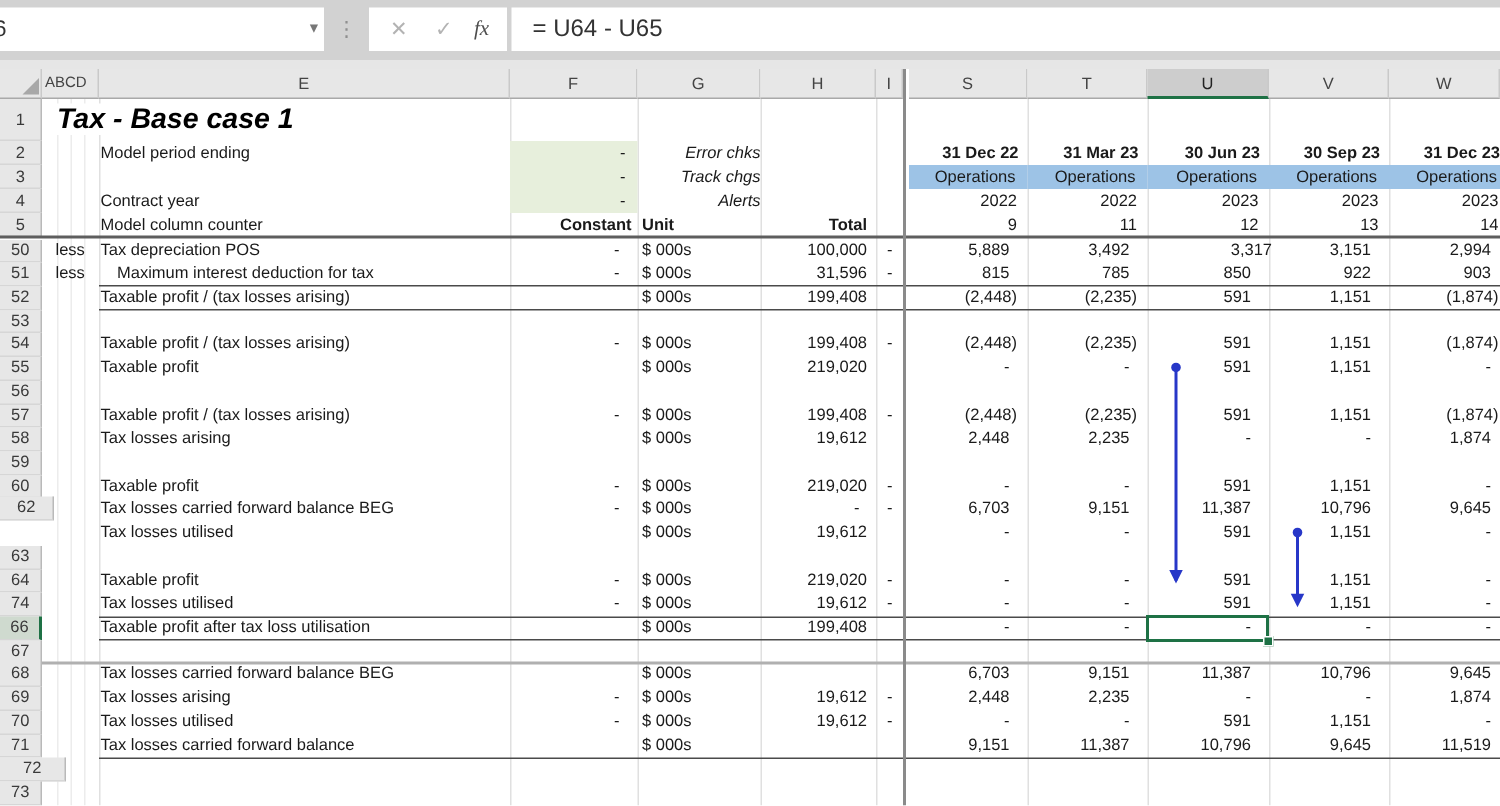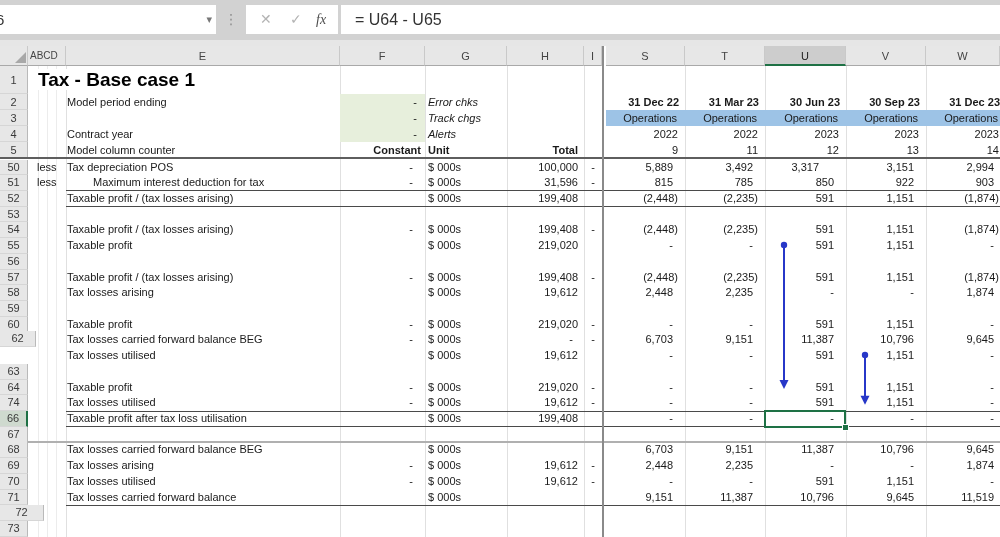--- a/index.html
+++ b/index.html
@@ -16,21 +16,21 @@
   .fx-box span{position:absolute;top:0;line-height:29px;font-size:14px;}
   .tbx{left:14px;color:#b3b3b3;}
   .tbc{left:44px;color:#b3b3b3;}
   .tbf{left:70px;color:#4d4d4d;font-style:italic;font-family:"Liberation Serif",serif;font-size:15px;}
   .formulabox{position:absolute;left:341px;top:5px;width:659px;height:29px;background:#fff;}
   .formulabox span{position:absolute;left:14px;top:0;line-height:29px;font-size:16px;color:#333;}
   
   .cell{position:absolute;font-size:11px;color:#1a1a1a;white-space:nowrap;}
   .num{text-align:right;}
   .b{font-weight:bold;}
-  .i{font-style:italic;}
+  .i{font-style:italic;text-align:right;}
   .pad12{padding-right:12px;box-sizing:border-box;}
   .pad11{padding-right:11px;box-sizing:border-box;}
   .pad8{padding-right:8px;box-sizing:border-box;}
   .pad7{padding-right:7px;box-sizing:border-box;}
   .pad6{padding-right:6px;box-sizing:border-box;}
   .pad4{padding-right:4px;box-sizing:border-box;}
   .padl3{padding-left:3px;box-sizing:border-box;}
   .vline{position:absolute;width:1px;background:#E0E0E0;}
   .vline.soft{background:#ECECEC;}
   .colhdr{position:absolute;background:#E7E7E7;color:#444;font-size:11px;text-align:center;
@@ -122,21 +122,21 @@
       <div class="cell rowhdr" style="left: 0px; top: 379.58px; width: 28px; height: 15.72px; line-height: 15.72px;">64</div>
       <div class="cell rowhdr" style="left: 0px; top: 395.3px; width: 28px; height: 15.72px; line-height: 15.72px;">74</div>
       <div class="cell rowhdr sel" style="left: 0px; top: 411.02px; width: 28px; height: 15.72px; line-height: 15.72px;">66</div>
       <div class="cell rowhdr" style="left: 0px; top: 426.74px; width: 28px; height: 33px; line-height: 15.72px;">67</div>
       <div class="cell rowhdr" style="left: 0px; top: 442.46px; width: 28px; height: 15.72px; line-height: 15.72px;">68</div>
       <div class="cell rowhdr" style="left: 0px; top: 458.18px; width: 28px; height: 15.72px; line-height: 15.72px;">69</div>
       <div class="cell rowhdr" style="left: 0px; top: 473.9px; width: 28px; height: 15.72px; line-height: 15.72px;">70</div>
       <div class="cell rowhdr" style="left: 0px; top: 489.62px; width: 28px; height: 15.72px; line-height: 15.72px;">71</div>
       <div class="cell rowhdr" style="left: 0px; top: 505.34px; width: 44px; height: 15.72px; line-height: 15.72px;">72</div>
       <div class="cell rowhdr" style="left: 0px; top: 521.06px; width: 28px; height: 15.72px; line-height: 15.72px;">73</div>
-      <div class="cell titlecell" style="left: 38px; top: 66px; width: 560px; height: 28px; line-height: 28px;"><span>Tax - Base case 1</span></div>
+      <div class="cell titlecell" style="left: 38px; top: 66px; width: 560px; height: 28px; line-height: 28px; font-style: italic;"><span>Tax - Base case 1</span></div>
       <div class="cell " style="left: 67px; top: 94px; width: 272px; height: 16px; line-height: 16px;">Model period ending</div>
       <div class="cell num pad8" style="left: 340px; top: 94px; width: 85px; height: 16px; line-height: 16px; background: rgb(231, 239, 220);">-</div>
       <div class="cell padl3 i" style="left: 425px; top: 94px; width: 82px; height: 16px; line-height: 16px;">Error chks</div>
       <div class="cell num b pad6" style="left: 606px; top: 94px; width: 79px; height: 16px; line-height: 16px;">31 Dec 22</div>
       <div class="cell num b pad6" style="left: 685px; top: 94px; width: 80px; height: 16px; line-height: 16px;">31 Mar 23</div>
       <div class="cell num b pad6" style="left: 765px; top: 94px; width: 81px; height: 16px; line-height: 16px;">30 Jun 23</div>
       <div class="cell num b pad6" style="left: 846px; top: 94px; width: 80px; height: 16px; line-height: 16px;">30 Sep 23</div>
       <div class="cell num b pad6" style="left: 926px; top: 94px; width: 80px; height: 16px; line-height: 16px;">31 Dec 23</div>
       <div class="cell num pad8" style="left: 340px; top: 110px; width: 85px; height: 16px; line-height: 16px; background: rgb(231, 239, 220);">-</div>
       <div class="cell padl3 i" style="left: 425px; top: 110px; width: 82px; height: 16px; line-height: 16px;">Track chgs</div>
@@ -163,25 +163,25 @@
       <div class="cell num pad7" style="left: 846px; top: 142px; width: 80px; height: 16px; line-height: 16px;">13</div>
       <div class="cell num pad7" style="left: 926px; top: 142px; width: 80px; height: 16px; line-height: 16px;">14</div>
       <div class="cell " style="left: 37px; top: 159.5px; width: 28px; height: 15.72px; line-height: 15.72px;">less</div>
       <div class="cell " style="left: 67px; top: 159.5px; width: 272px; height: 15.72px; line-height: 15.72px;">Tax depreciation POS</div>
       <div class="cell num pad12" style="left: 340px; top: 159.5px; width: 85px; height: 15.72px; line-height: 15.72px;">-</div>
       <div class="cell padl3" style="left: 425px; top: 159.5px; width: 82px; height: 15.72px; line-height: 15.72px;">$ 000s</div>
       <div class="cell num pad6" style="left: 507px; top: 159.5px; width: 77px; height: 15.72px; line-height: 15.72px;">100,000</div>
       <div class="cell num pad7" style="left: 584px; top: 159.5px; width: 18px; height: 15.72px; line-height: 15.72px;">-</div>
       <div class="cell num pad12" style="left: 606px; top: 159.5px; width: 79px; height: 15.72px; line-height: 15.72px;">5,889</div>
       <div class="cell num pad12" style="left: 685px; top: 159.5px; width: 80px; height: 15.72px; line-height: 15.72px;">3,492</div>
-      <div class="cell num pad12" style="left: 750px; top: 159.5px; width: 81px; height: 15.72px; line-height: 15.72px;">3,317</div>
+      <div class="cell num pad12" style="left: 779px; top: 159.5px; width: 81px; height: 15.72px; line-height: 15.72px;">3,317</div>
       <div class="cell num pad12" style="left: 846px; top: 159.5px; width: 80px; height: 15.72px; line-height: 15.72px;">3,151</div>
       <div class="cell num pad12" style="left: 926px; top: 159.5px; width: 80px; height: 15.72px; line-height: 15.72px;">2,994</div>
       <div class="cell " style="left: 37px; top: 175.22px; width: 28px; height: 15.72px; line-height: 15.72px;">less</div>
-      <div class="cell " style="left: 82px; top: 175.22px; width: 272px; height: 15.72px; line-height: 15.72px; padding-left: 11px;">Maximum interest deduction for tax</div>
+      <div class="cell " style="left: 67px; top: 175.22px; width: 272px; height: 15.72px; line-height: 15.72px; padding-left: 11px;">Maximum interest deduction for tax</div>
       <div class="cell num pad12" style="left: 340px; top: 175.22px; width: 85px; height: 15.72px; line-height: 15.72px;">-</div>
       <div class="cell padl3" style="left: 425px; top: 175.22px; width: 82px; height: 15.72px; line-height: 15.72px;">$ 000s</div>
       <div class="cell num pad6" style="left: 507px; top: 175.22px; width: 77px; height: 15.72px; line-height: 15.72px;">31,596</div>
       <div class="cell num pad7" style="left: 584px; top: 175.22px; width: 18px; height: 15.72px; line-height: 15.72px;">-</div>
       <div class="cell num pad12" style="left: 606px; top: 175.22px; width: 79px; height: 15.72px; line-height: 15.72px;">815</div>
       <div class="cell num pad12" style="left: 685px; top: 175.22px; width: 80px; height: 15.72px; line-height: 15.72px;">785</div>
       <div class="cell num pad12" style="left: 765px; top: 175.22px; width: 81px; height: 15.72px; line-height: 15.72px;">850</div>
       <div class="cell num pad12" style="left: 846px; top: 175.22px; width: 80px; height: 15.72px; line-height: 15.72px;">922</div>
       <div class="cell num pad12" style="left: 926px; top: 175.22px; width: 80px; height: 15.72px; line-height: 15.72px;">903</div>
       <div class="cell " style="left: 67px; top: 190.94px; width: 272px; height: 15.72px; line-height: 15.72px;">Taxable profit / (tax losses arising)</div>

